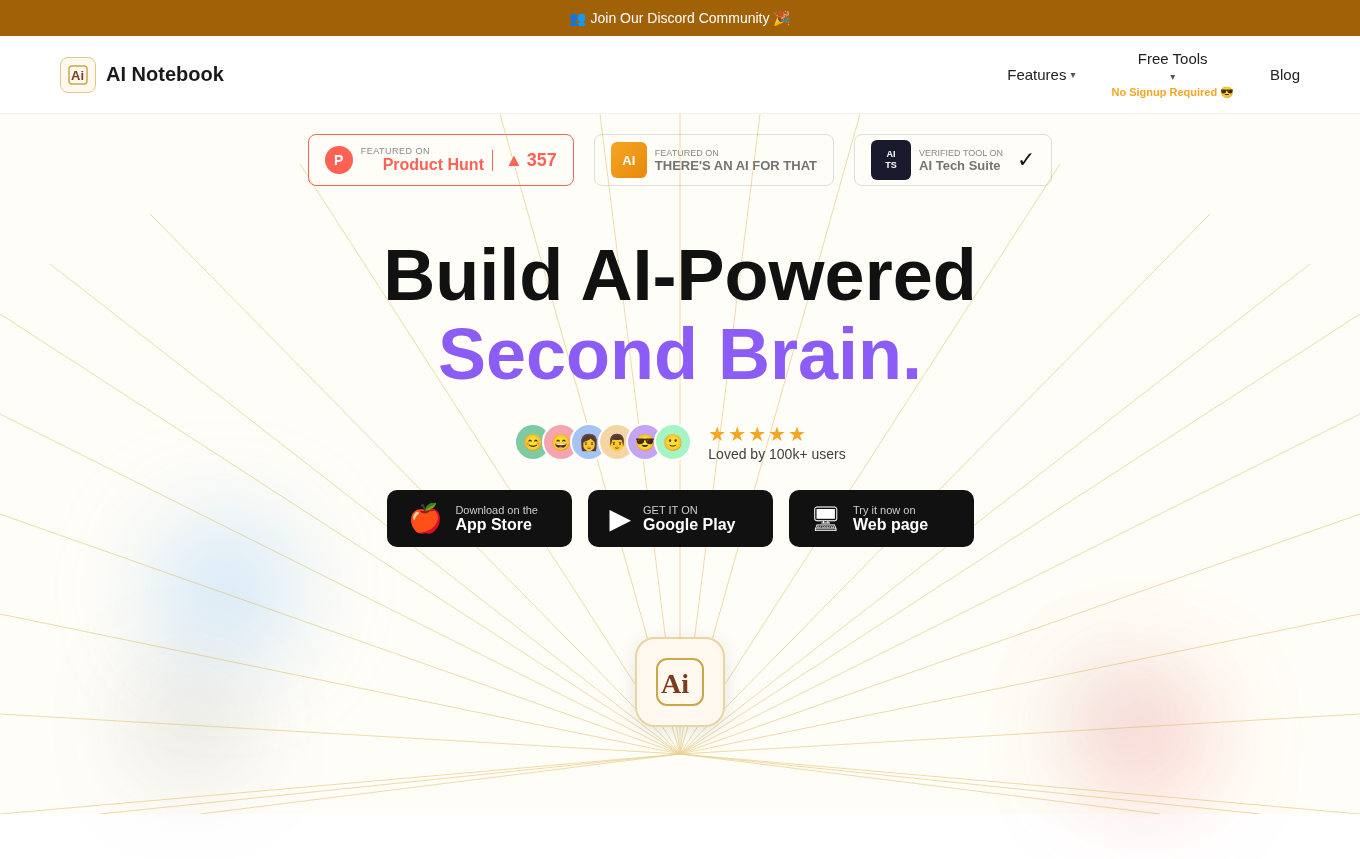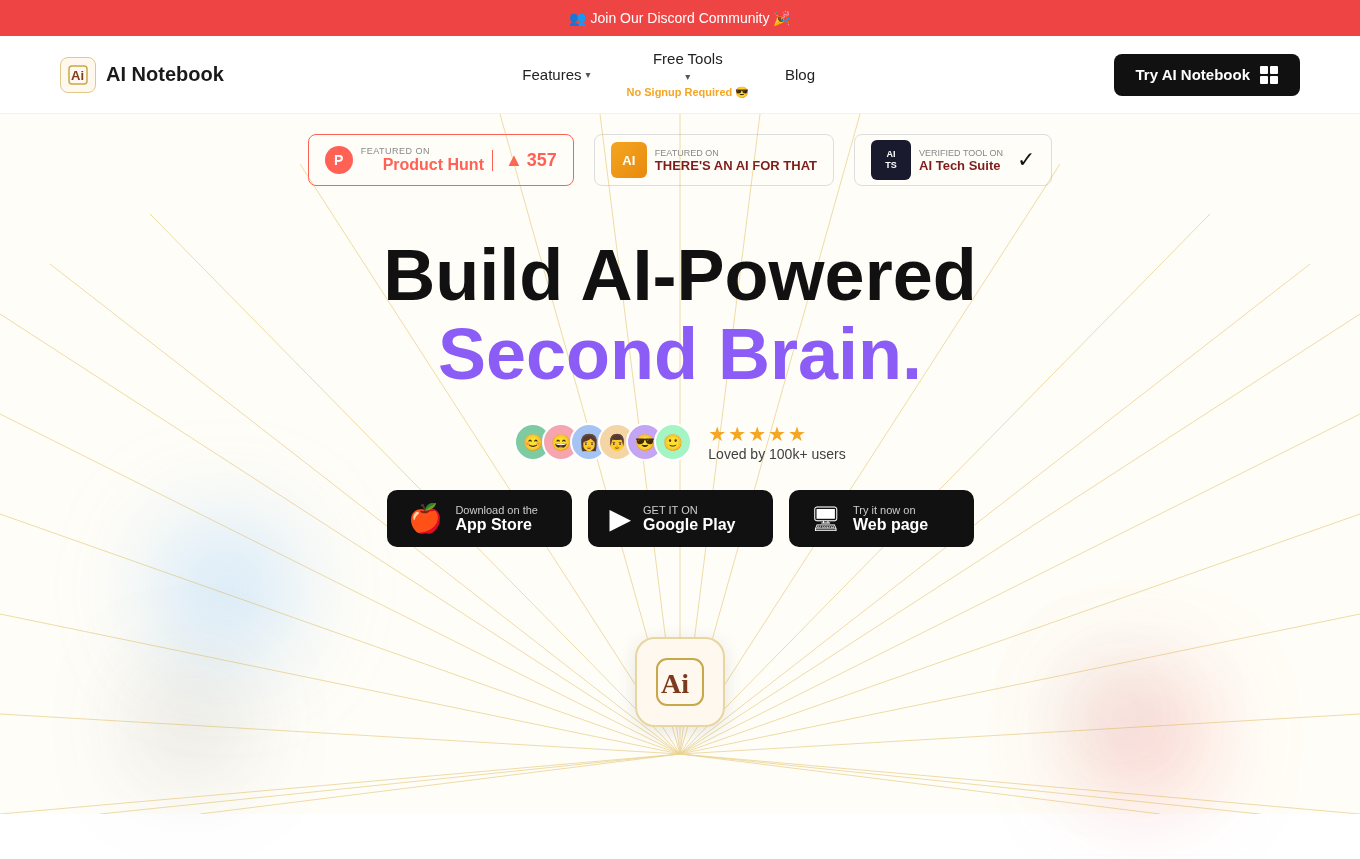--- a/index.html
+++ b/index.html
@@ -6,21 +6,21 @@
     body {
       font-family: -apple-system, BlinkMacSystemFont, 'Segoe UI', sans-serif;
       background: #fff;
       overflow-x: hidden;
       width: 1360px;
       min-height: 859px;
     }
 
     
     .top-banner {
-      background: #ef4444;
+      background: #a16207;
       color: #fff;
       text-align: center;
       padding: 10px;
       font-size: 14px;
       display: flex;
       align-items: center;
       justify-content: center;
       gap: 8px;
     }
 
@@ -193,21 +193,21 @@
       flex-direction: column;
     }
     .badge-featured-small {
       font-size: 9px;
       color: #888;
       text-transform: uppercase;
     }
     .badge-name-main {
       font-size: 13px;
       font-weight: 700;
-      color: #7f1d1d;
+      color: #737373;
     }
     .aits-box {
       width: 40px;
       height: 40px;
       background: #1a1a2e;
       border-radius: 6px;
       display: flex;
       flex-direction: column;
       align-items: center;
       justify-content: center;
@@ -425,29 +425,20 @@
         <span>Free Tools</span>
         <span class="chevron">▾</span>
       </div>
       <span class="free-sub">No Signup Required 😎</span>
     </div>
     <div class="nav-item">
       <span>Blog</span>
     </div>
   </div>
 
-  <button class="cta-button">
-    <span>Try AI Notebook</span>
-    <span class="qr-icon">
-      <span></span>
-        <span></span>
-        <span></span>
-        <span></span>
-    </span>
-  </button>
 </nav>
 
 <div class="main-content">
 
   <div class="blob blob-blue"></div>
   <div class="blob blob-red"></div>
   <div class="blob blob-dark1"></div>
   <div class="blob blob-dark2"></div>
 
   <svg class="lines-svg" viewBox="0 0 1360 700" preserveAspectRatio="none">

